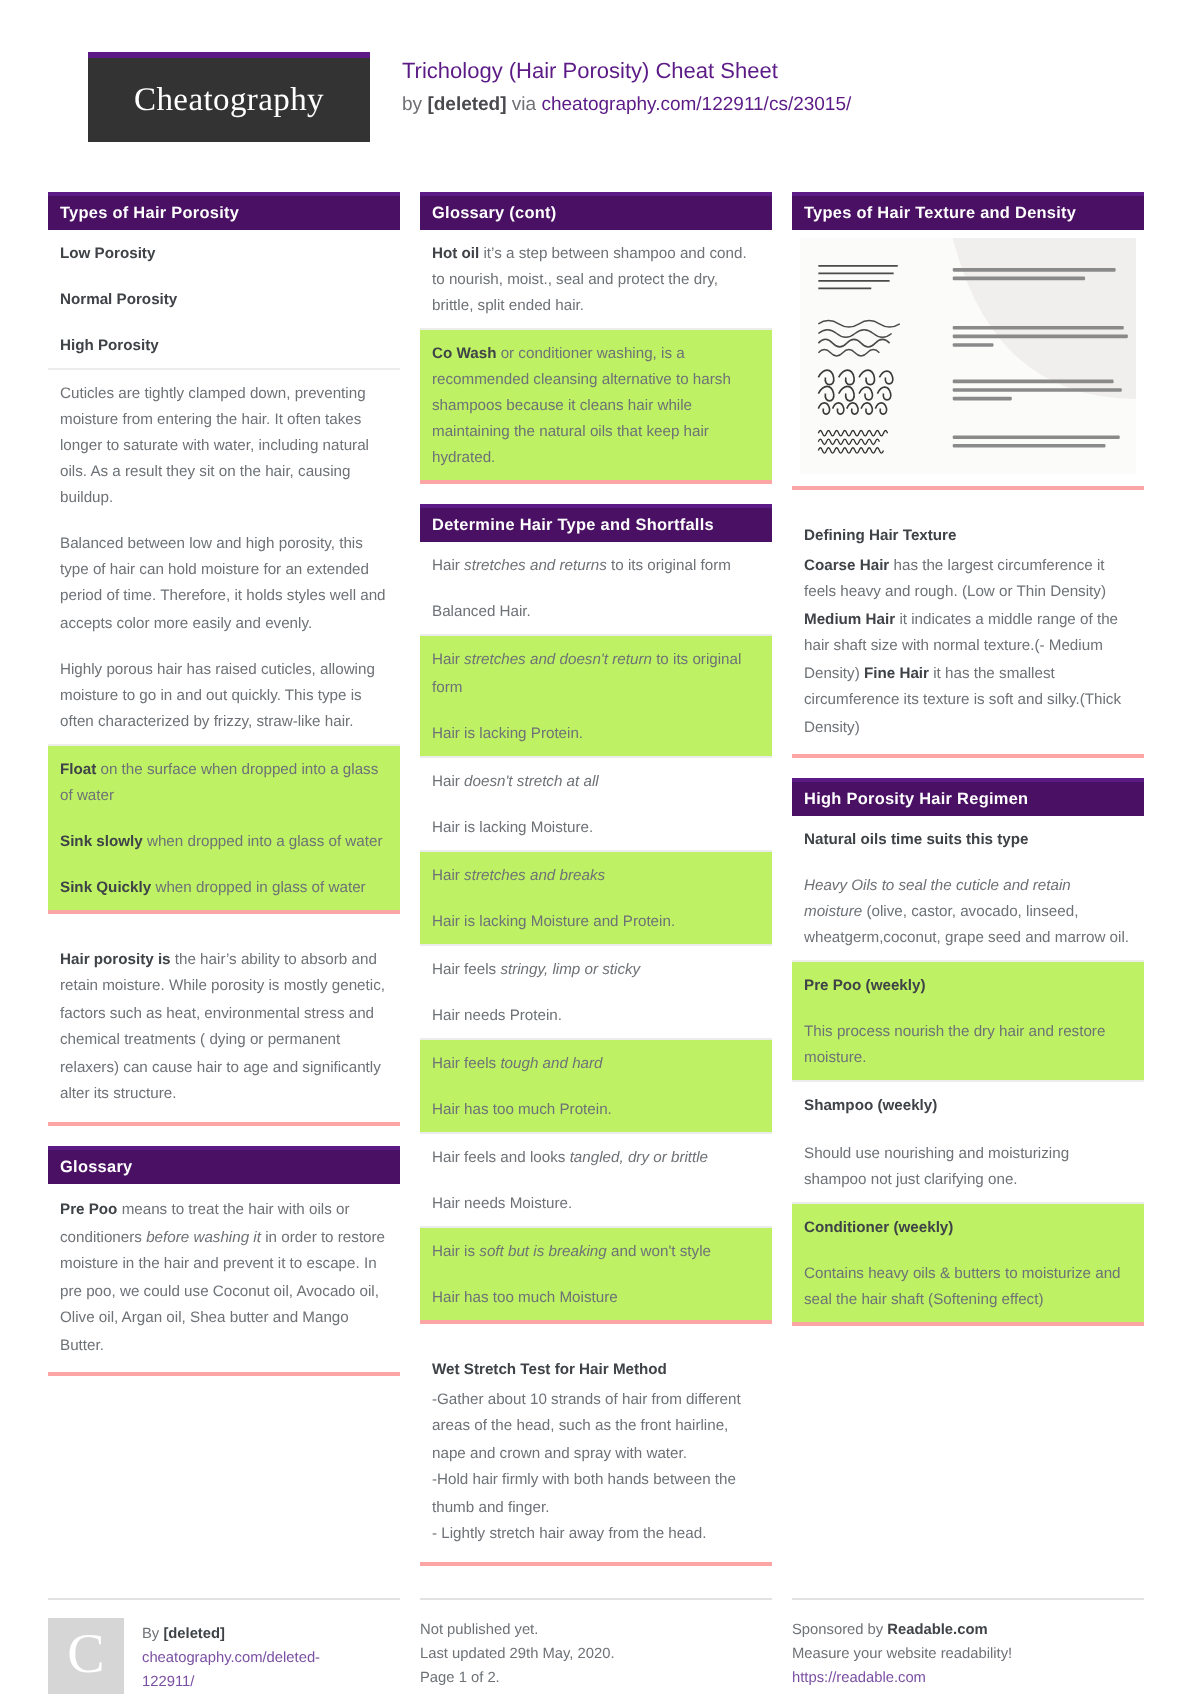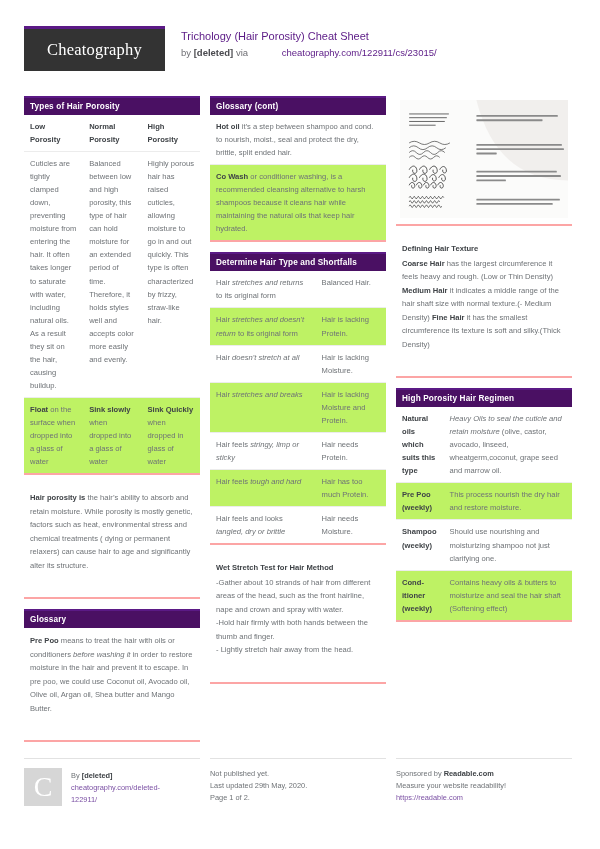--- a/index.html
+++ b/index.html
@@ -8,69 +8,69 @@
     font-family:"Liberation Sans","DejaVu Sans",sans-serif;
     color:#555a5e;
     -webkit-font-smoothing:antialiased;
   }
   .page{position:relative;width:600px;height:849px;box-sizing:border-box;padding:0 24px;}
 
   
   .header{display:flex;align-items:flex-start;padding-top:26px;height:56px;}
   .logo{
     width:141px;height:45px;background:#333333;border-top:3px solid #5b1a86;
-    display:flex;align-items:center;justify-content:center;box-sizing:border-box;
+    display:flex;align-items:center;justify-content:center;box-sizing:border-box;margin-left:20px;
   }
   .logo span{
     font-family:"Liberation Serif","DejaVu Serif",serif;
     color:#ffffff;font-size:16.5px;letter-spacing:.2px;
   }
   .titles{margin-left:16px;padding-top:3px;}
   .title{
     font-size:11px;color:#5b1a86;line-height:1.35;
   }
   .subtitle{font-size:9.5px;color:#6f6f74;line-height:1.5;margin-top:2px;}
   .subtitle b{color:#4a4a4f;font-weight:bold;}
-  .subtitle a{color:#5b1a86;text-decoration:none;margin-left:31px;}
+  .subtitle a{color:#5b1a86;text-decoration:none;}
 
   
   .cols{display:flex;gap:10px;margin-top:14px;align-items:flex-start;}
   .col{width:176px;flex:0 0 176px;}
   .col.c3{width:176px;flex:0 0 176px;}
 
   .block{margin-bottom:10px;border-bottom:2px solid #fca5a5;}
   .block:last-child{margin-bottom:0;}
   .bh{
     background:#4a1063;color:#ffffff;font-size:8.2px;font-weight:bold;
     padding:4px 6px 4px 6px;letter-spacing:.15px;border-top:2px solid #5b1a86;
   }
   .body{background:#ffffff;}
 
   
-  .row{display:flex;border-bottom:1px solid #ececec;}
+  .row{display:flex;border-bottom:1px solid #ececec;flex-direction:column;}
   .row:last-child{border-bottom:none;}
   .row.alt{background:#bef264;}
   .cell{
     font-size:7.6px;line-height:1.72;padding:5px 6px 5px 6px;box-sizing:border-box;
     color:#6e7276;word-wrap:break-word;
   }
   .cell b{color:#3f4347;font-weight:bold;}
   .cell i{margin-top:35px;}
   .hdrcell{color:#3f4347;font-weight:bold;}
   .c-3a{flex:0 0 33.6%;}
   .c-3b{flex:0 0 33.2%;}
   .c-3c{flex:0 0 33.2%;}
   .c-2a{flex:0 0 60%;}
   .c-2b{flex:0 0 40%;}
   .c-2x{flex:0 0 27%;}
   .c-2y{flex:0 0 73%;}
   .full{flex:1 1 100%;}
 
   .para{
-    font-size:7.6px;line-height:1.78;padding:6px 6px 25px 6px;color:#6e7276;
+    font-size:7.6px;line-height:1.78;padding:6px 6px 7px 6px;color:#6e7276;
   }
   .para b{color:#3f4347;font-weight:bold;}
   .para i{font-style:italic;}
   .para .ttl{display:block;color:#3f4347;font-weight:bold;margin-bottom:1px;}
 
   
   .figwrap{padding:4px 4px 6px 4px;background:#fff;}
   .fig{width:100%;height:118px;display:block;}
 
   
@@ -179,37 +179,42 @@
             <div class="cell c-2b">Hair needs Protein.</div>
           </div>
           <div class="row alt">
             <div class="cell c-2a"><span>Hair feels </span><i>tough and hard</i><span></span></div>
             <div class="cell c-2b">Hair has too much Protein.</div>
           </div>
           <div class="row">
             <div class="cell c-2a"><span>Hair feels and looks </span><i>tangled, dry or brittle</i><span></span></div>
             <div class="cell c-2b">Hair needs Moisture.</div>
           </div>
+          <div class="row alt">
+            <div class="cell c-2a"><span>Hair is </span><i>soft but is breaking</i><span> and won't style</span></div>
+            <div class="cell c-2b">Hair has too much Moisture</div>
+          </div>
         </div>
       </div>
 
       <div class="block">
         <div class="para">
           <span class="ttl">Wet Stretch Test for Hair Method</span>
           <span>-Gather about 10 strands of hair from different areas of the head, such as the front hairline, nape and crown and spray with water.</span><br>
           <span>-Hold hair firmly with both hands between the thumb and finger.</span><br>
           <span>- Lightly stretch hair away from the head.</span>
         </div>
       </div>
 
     </div>
 
     <div class="col c3">
 
       <div class="block">
+        <div class="bh">Types of Hair Texture and Density</div>
         <div class="body figwrap">
           <svg class="fig" viewBox="0 0 330 220" preserveAspectRatio="none">
             <rect x="0" y="0" width="330" height="220" fill="#fbfbfa"></rect>
             <path d="M330 0 L330 150 Q190 150 150 0 Z" fill="#f1efed"></path>
 
             <g stroke="#4a4a4a" fill="none" stroke-width="1.6">
               <line x1="18" y1="26" x2="96" y2="26"></line>
               <line x1="18" y1="33" x2="92" y2="33"></line>
               <line x1="18" y1="40" x2="88" y2="40"></line>
               <line x1="18" y1="47" x2="70" y2="47"></line>
@@ -256,21 +261,21 @@
           <b>Coarse Hair</b><span> has the largest circumference it feels heavy and rough. (Low or Thin Density)</span>
           <b>Medium Hair</b><span> it indicates a middle range of the hair shaft size with normal texture.(- Medium Density)</span>
           <b>Fine Hair</b><span> it has the smallest circumference its texture is soft and silky.(Thick Density)</span>
         </div>
       </div>
 
       <div class="block">
         <div class="bh">High Porosity Hair Regimen</div>
         <div class="body">
           <div class="row">
-            <div class="cell hdrcell c-2x">Natural oils which suits this type</div>
+            <div class="cell hdrcell c-2x">Natural oils time suits this type</div>
             <div class="cell c-2y"><i>Heavy Oils to seal the cuticle and retain moisture</i><span> (olive, castor, avocado, linseed, wheatgerm,coconut, grape seed and marrow oil.</span></div>
           </div>
           <div class="row alt">
             <div class="cell hdrcell c-2x">Pre Poo (weekly)</div>
             <div class="cell c-2y">This process nourish the dry hair and restore moisture.</div>
           </div>
           <div class="row">
             <div class="cell hdrcell c-2x">Sham­poo (weekly)</div>
             <div class="cell c-2y">Should use nourishing and moisturizing shampoo not just clarifying one.</div>
           </div>

